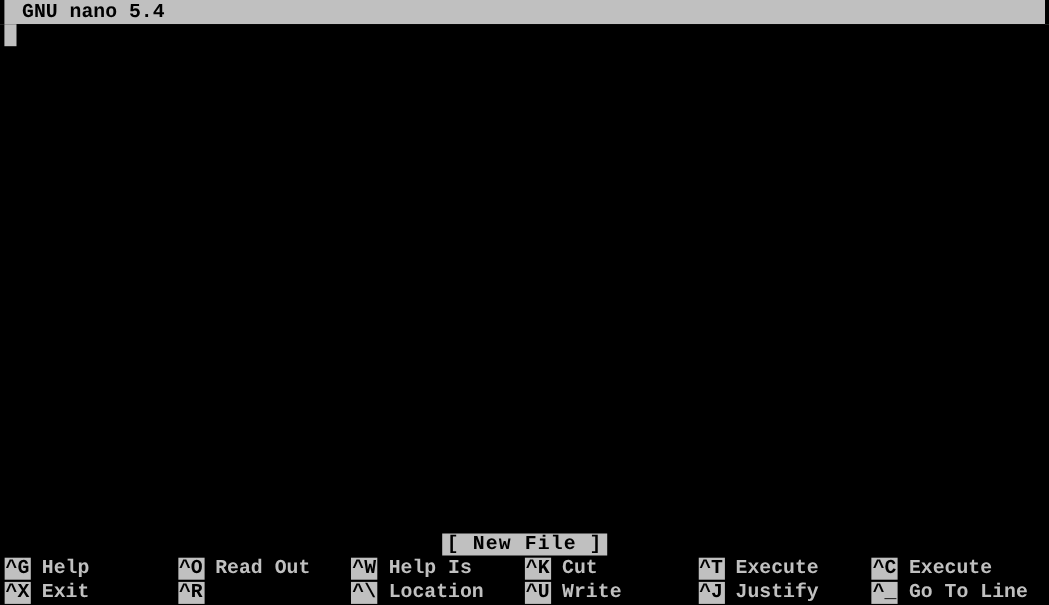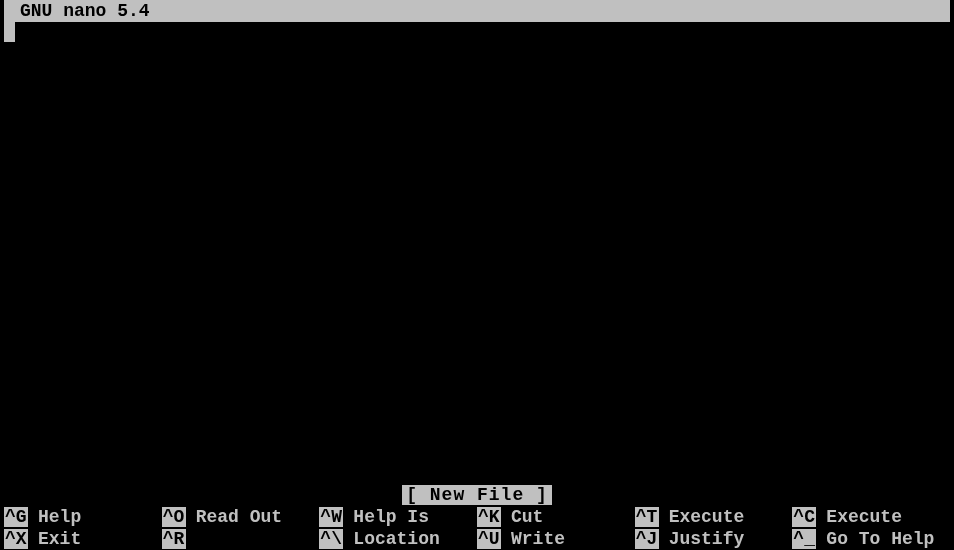--- a/index.html
+++ b/index.html
@@ -156,15 +156,15 @@
   <div class="shortcut">
     <span class="key">^U</span>
     <span class="label">Write</span>
   </div>
   <div class="shortcut">
     <span class="key">^J</span>
     <span class="label">Justify</span>
   </div>
   <div class="shortcut">
     <span class="key">^_</span>
-    <span class="label">Go To Help</span>
+    <span class="label">Go To Line</span>
   </div>
 </div>
 
 </body></html>

